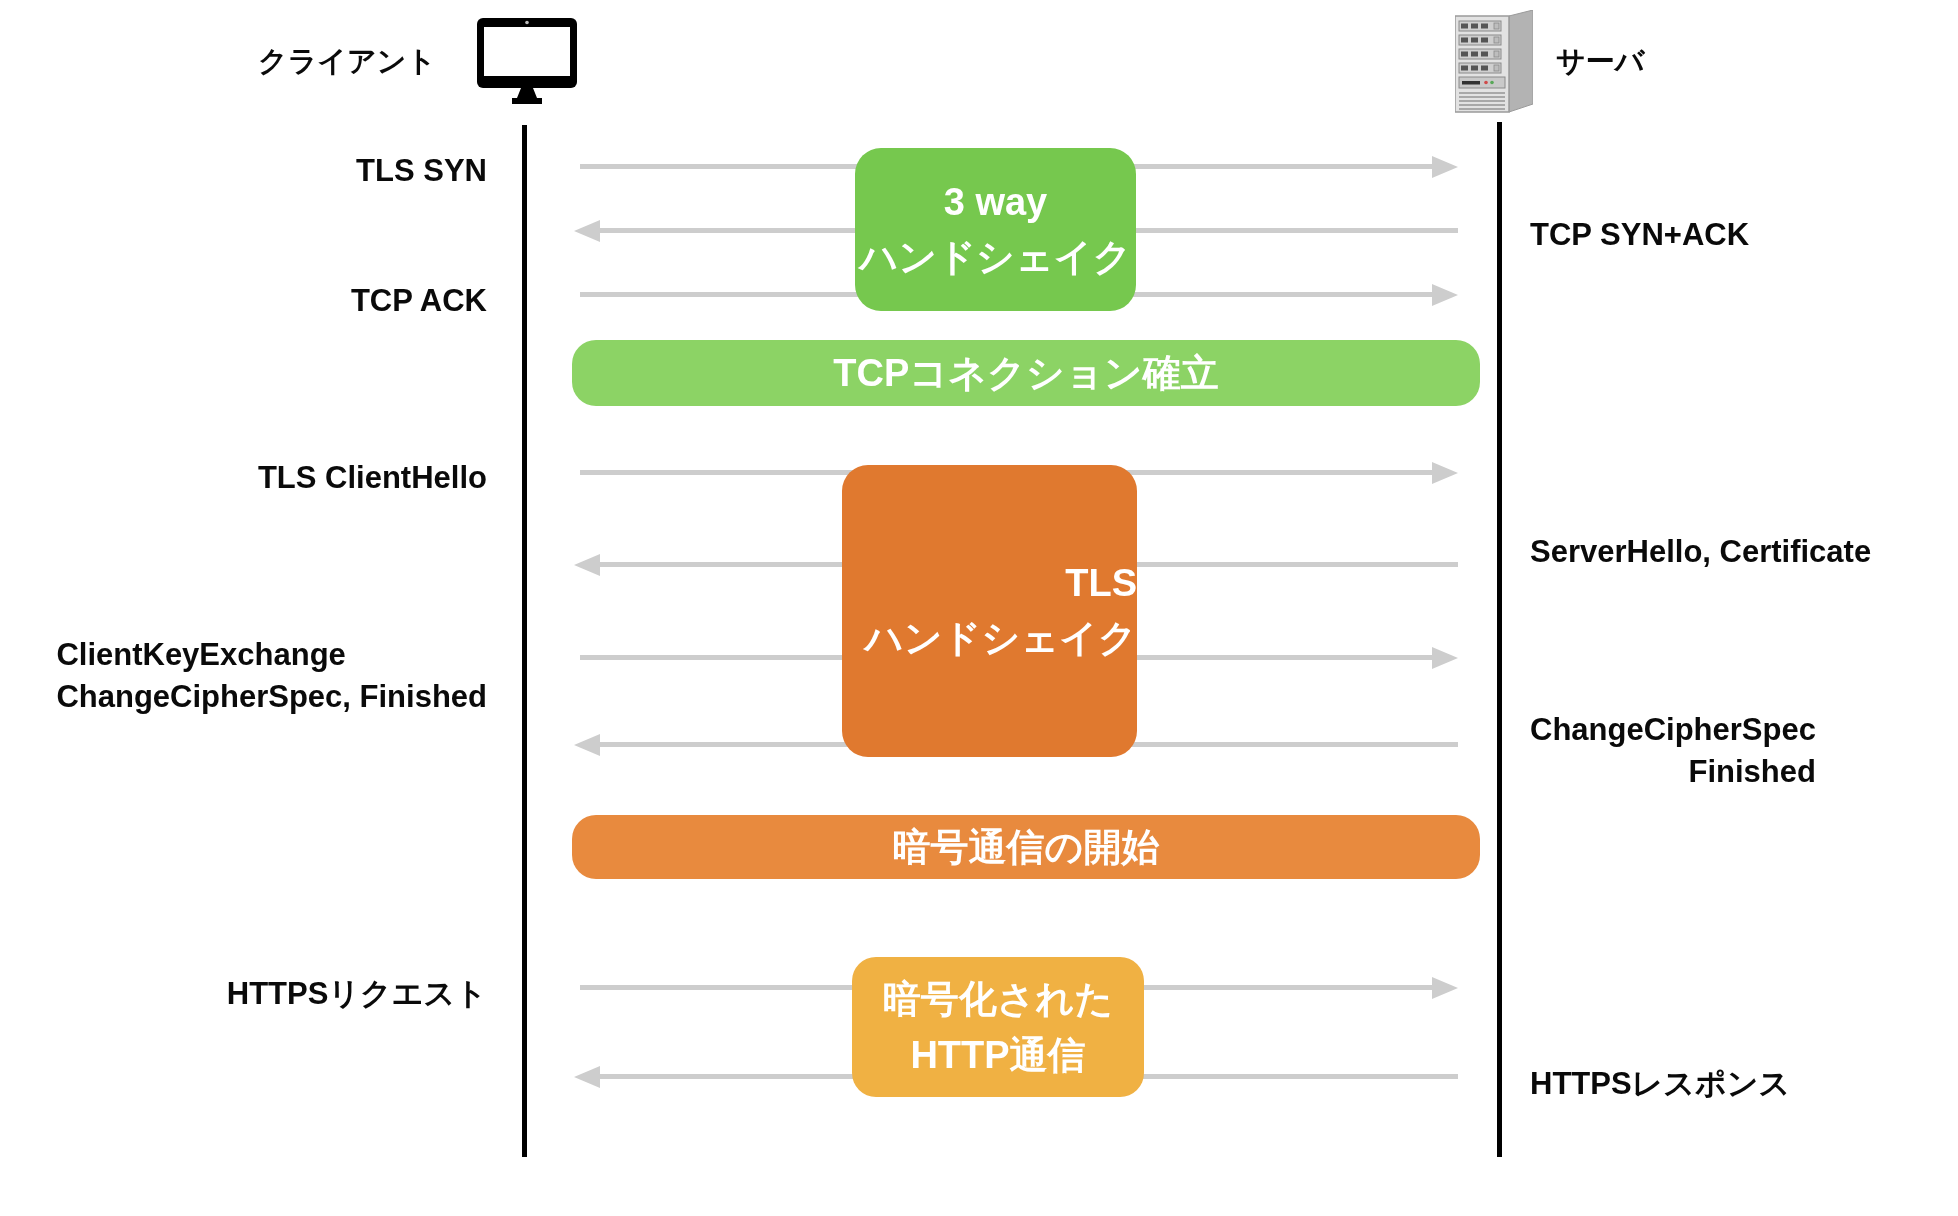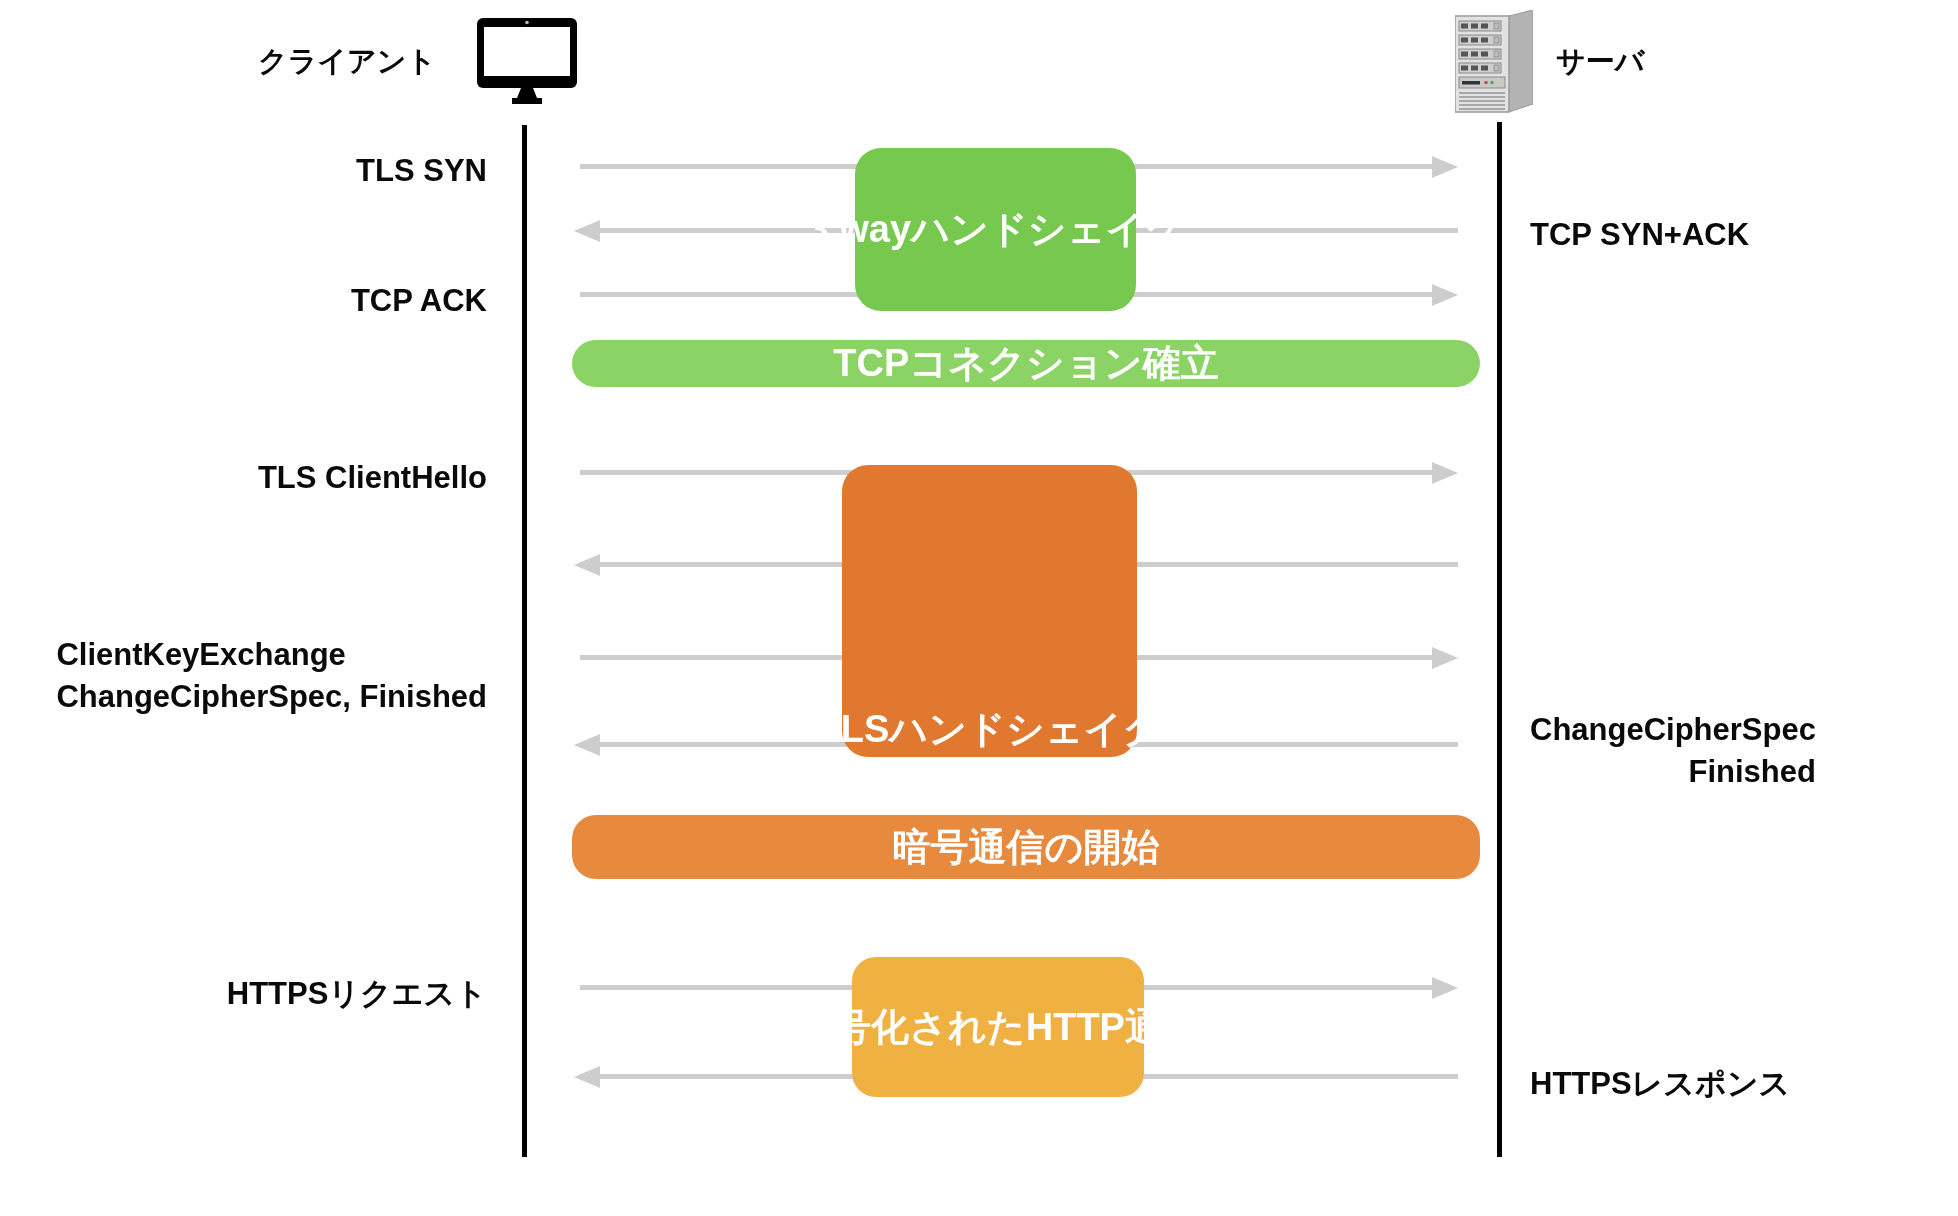--- a/index.html
+++ b/index.html
@@ -33,33 +33,33 @@
   .arrow.right .head{right:0;border-left:26px solid #cdcdcd;}
   .arrow.left  .head{left:0;border-right:26px solid #cdcdcd;}
   
   .lbl{position:absolute;font-size:31px;line-height:42px;white-space:nowrap;}
   .lbl.left{right:1471px;text-align:right;}
   .lbl.left.block{text-align:left;}
   .lbl.right{left:1530px;text-align:right;}
   
   .pbox{
     position:absolute;border-radius:26px;color:#ffffff;
-    display:flex;flex-direction:row;justify-content:center;align-items:center;
+    display:flex;flex-direction:column;justify-content:center;align-items:center;
     text-align:center;font-size:38px;line-height:55px;white-space:nowrap;
   }
   .pbox.threeway{left:855px;top:148px;width:281px;height:163px;}
   .pbox.tls{left:842px;top:465px;width:295px;height:292px;align-items:flex-end;}
   .pbox.https{left:852px;top:957px;width:292px;height:140px;border-radius:24px;line-height:56px;}
   
   .banner{
     position:absolute;left:572px;width:908px;border-radius:24px;color:#ffffff;
     display:flex;justify-content:center;align-items:center;
     font-size:38px;white-space:nowrap;
   }
-  .banner.tcp{top:340px;height:47px;justify-content:center;}
+  .banner.tcp{top:340px;height:66px;justify-content:center;}
   .banner.cipher{top:815px;height:64px;}
 </style>
 </head>
 <body>
 
 <div class="stage">
 
   <div class="hdr-label client">クライアント</div>
   <div class="icon monitor">
     <svg width="100" height="86" viewBox="0 0 100 86">
@@ -156,20 +156,21 @@
   <div class="lbl left" style="top:280px">TCP ACK</div>
   <div class="lbl left" style="top:457px">TLS ClientHello</div>
   <div class="lbl left block" style="top:634px">
     <div>ClientKeyExchange</div>
     <div>ChangeCipherSpec, Finished</div>
   </div>
   <div class="lbl left" style="top:973px">HTTPSリクエスト</div>
 
   <div class="lbl right" style="top:214px">TCP SYN+ACK</div>
   <div class="lbl right" style="top:531px">
+    <div>ServerHello, Certificate</div>
   </div>
   <div class="lbl right" style="top:709px">
     <div>ChangeCipherSpec</div>
     <div>Finished</div>
   </div>
   <div class="lbl right" style="top:1063px">HTTPSレスポンス</div>
 
   <div class="pbox threeway" style="background: rgb(118, 200, 78);">
     <div>3 way</div>
     <div>ハンドシェイク</div>

